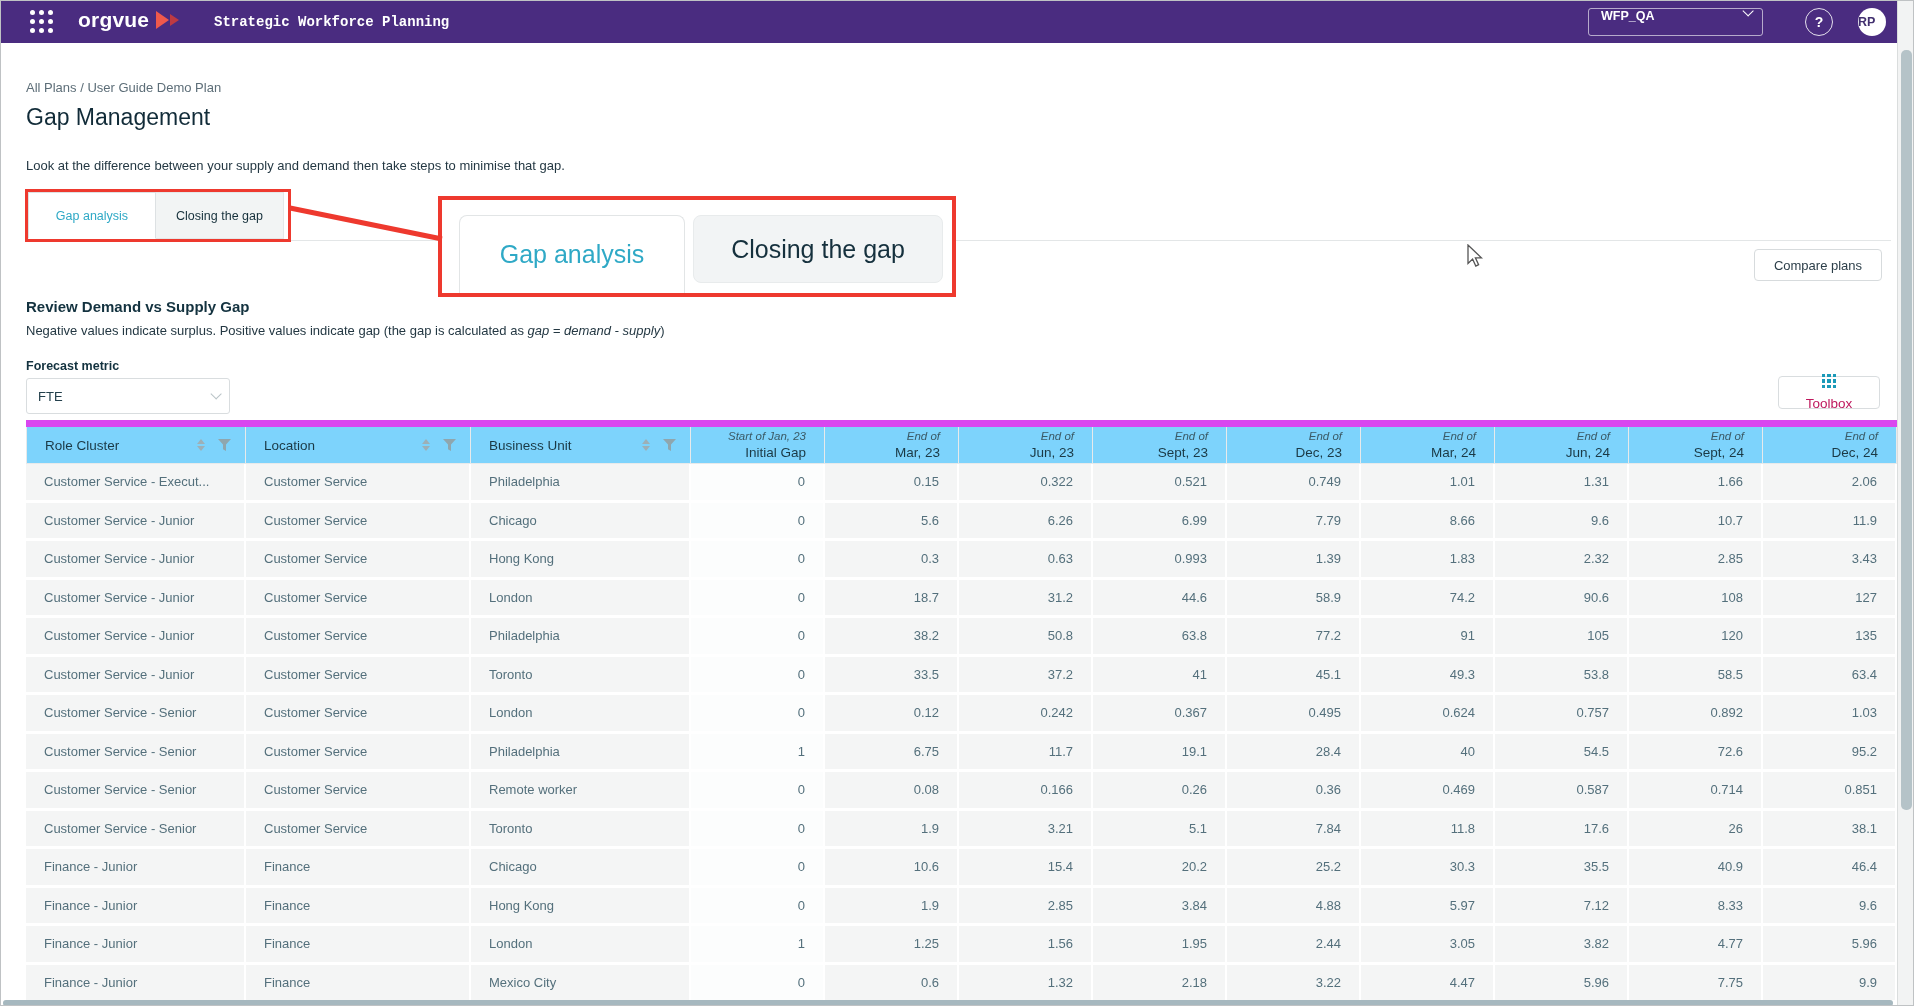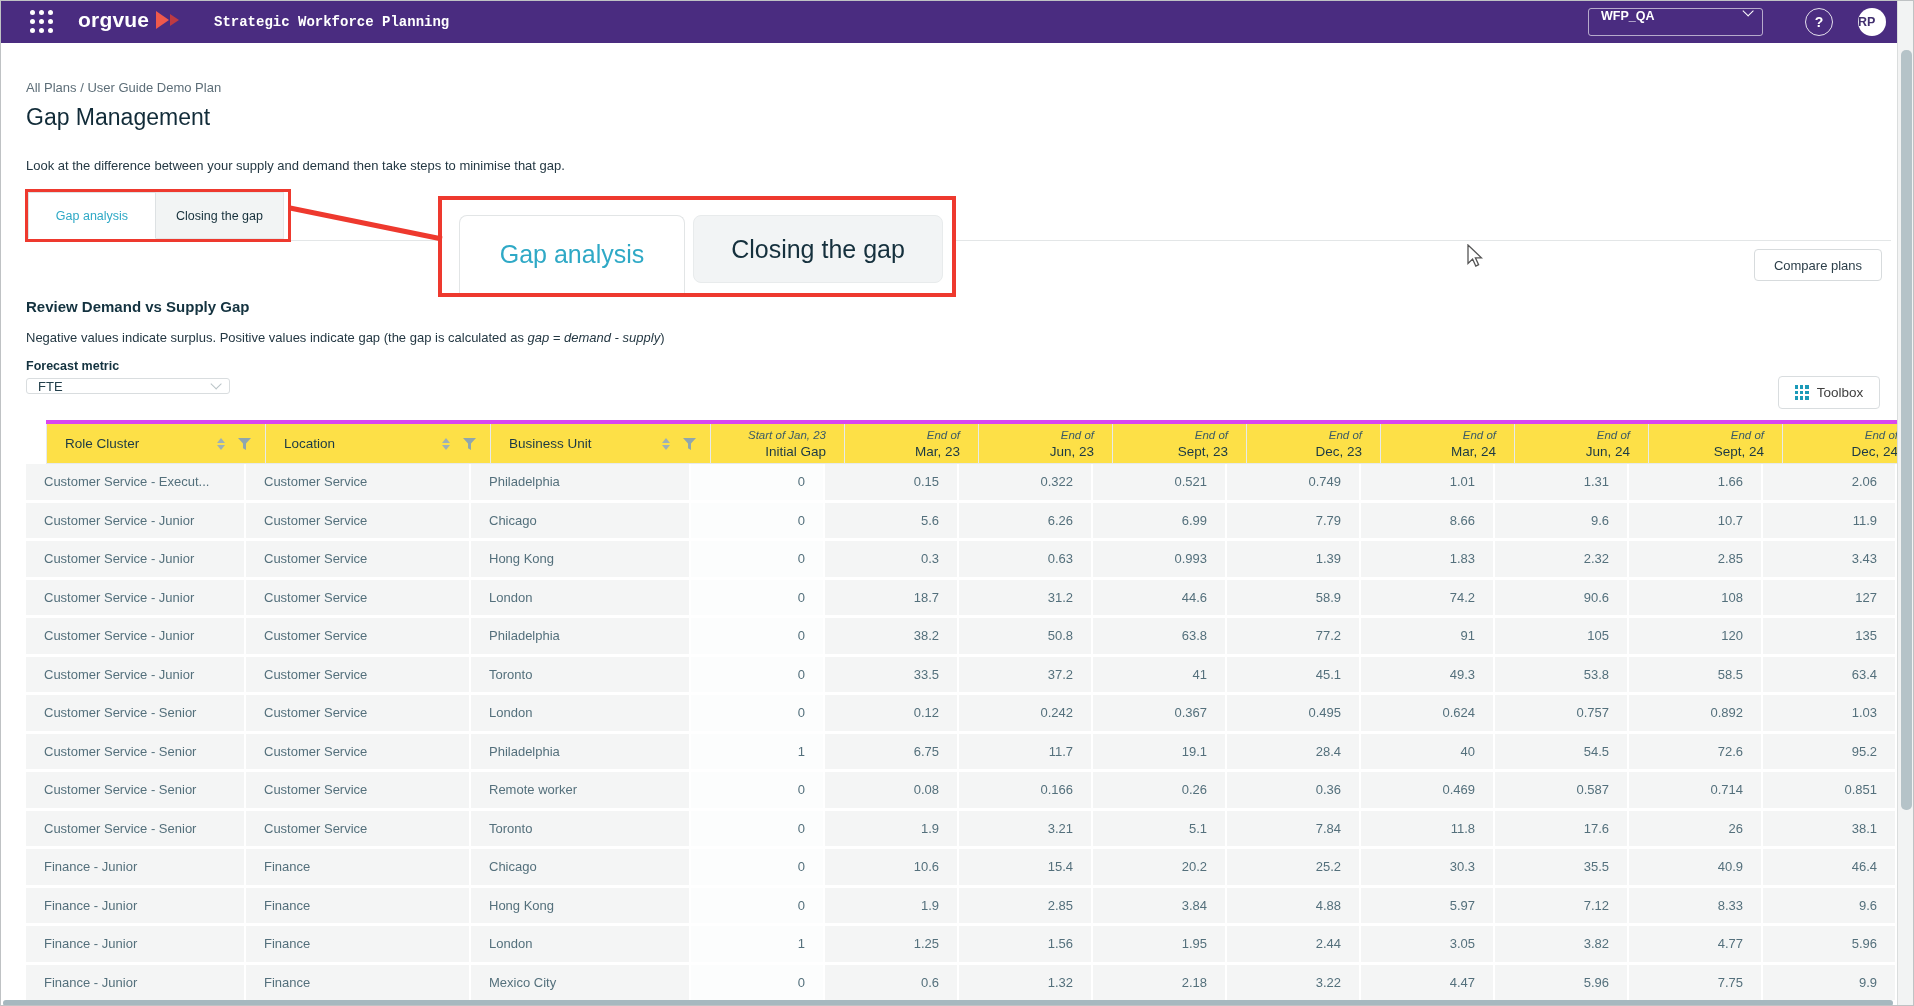--- a/index.html
+++ b/index.html
@@ -44,35 +44,35 @@
   .inset{position:absolute;left:437px;top:195px;width:518px;height:101px;background:#fff;border:4px solid #ee392e;z-index:5;}
   .btab1{position:absolute;left:17px;top:15px;width:226px;height:78px;background:#fff;border:1px solid #e2e5e6;border-bottom:none;
     border-radius:8px 8px 0 0;display:flex;align-items:center;justify-content:center;font-size:25px;color:#2fa9c6;}
   .btab2{position:absolute;left:251px;top:15px;width:250px;height:68px;background:#f2f4f5;border:1px solid #e8ebec;
     border-radius:8px;display:flex;align-items:center;justify-content:center;font-size:25px;color:#15303d;font-weight:500;}
   .compare-btn{position:absolute;left:1753px;top:248px;width:128px;height:32px;background:#fff;border:1px solid #d7dbdd;
     border-radius:4px;font-size:13px;color:#2c3e49;display:flex;align-items:center;justify-content:center;cursor:pointer;}
   .cursor{position:absolute;left:1464px;top:243px;z-index:9;pointer-events:none;}
   
   .section-heading{position:absolute;left:25px;top:297px;font-size:15px;font-weight:700;color:#13323f;}
-  .section-note{position:absolute;left:25px;top:329px;font-size:13px;color:#243843;}
+  .section-note{position:absolute;left:25px;top:322px;font-size:13px;color:#243843;}
   .section-note em{font-style:italic;}
   .forecast-label{position:absolute;left:25px;top:358px;font-size:12.5px;font-weight:700;color:#13323f;}
-  .fte-select{position:absolute;left:25px;top:377px;width:204px;height:16px;background:#fff;border:1px solid #d9dddf;
+  .fte-select{position:absolute;left:25px;top:377px;width:204px;height:36px;background:#fff;border:1px solid #d9dddf;
     border-radius:3px;display:flex;align-items:center;padding:5px 11px;font-size:13px;color:#23404c;cursor:pointer;gap:30px;}
   .fte-select .chev{margin-left:auto;width:8px;height:8px;border-right:1.4px solid #b9c3c7;border-bottom:1.4px solid #b9c3c7;
     transform:rotate(45deg) translateY(-3px);}
   .toolbox-btn{position:absolute;left:1777px;top:375px;width:102px;height:33px;background:#fff;border:1px solid #d9dddf;
-    border-radius:4px;display:flex;align-items:center;justify-content:center;gap:8px;font-size:13.5px;color:#404040;cursor:pointer;}
+    border-radius:4px;display:flex;align-items:center;justify-content:center;gap:8px;font-size:13.5px;color:#be185d;cursor:pointer;flex-direction:column;}
   .tb-grid{display:grid;grid-template-columns:repeat(3,3.5px);grid-template-rows:repeat(3,3.5px);gap:1.8px;}
   .tb-grid i{background:#1b9ab8;width:3.5px;height:3.5px;}
   
   .gap-table{position:absolute;left:25px;top:419px;width:1871px;}
   .grid-cols{display:grid;grid-template-columns:220px 225px 220px repeat(9,134px);}
-  .hrow{height:44px;background:#fde047;border-top:4px solid #d946ef;border-bottom:1px solid #e7eaeb;margin-left:20px;}
+  .hrow{height:44px;background:#7dd3fc;border-top:7px solid #d946ef;border-bottom:1px solid #e7eaeb;}
   .hcell{border-right:1px solid #e7eaeb;}
   .hcell:first-child{border-left:1px solid #e7eaeb;}
   .hcell.text{display:flex;align-items:center;padding:0 14px 0 18px;}
   .hlabel{font-size:13.5px;color:#1b3945;font-weight:500;}
   .hicons{margin-left:auto;display:flex;align-items:center;gap:13px;}
   .sort-icon{display:flex;flex-direction:column;gap:2px;cursor:pointer;}
   .sort-icon .up{width:0;height:0;border-left:4px solid transparent;border-right:4px solid transparent;border-bottom:5px solid #9db0b7;}
   .sort-icon .down{width:0;height:0;border-left:4px solid transparent;border-right:4px solid transparent;border-top:5px solid #9db0b7;}
   .filter-icon{cursor:pointer;}
   .hcell.period{display:flex;flex-direction:column;justify-content:center;align-items:flex-end;padding-right:18px;}

